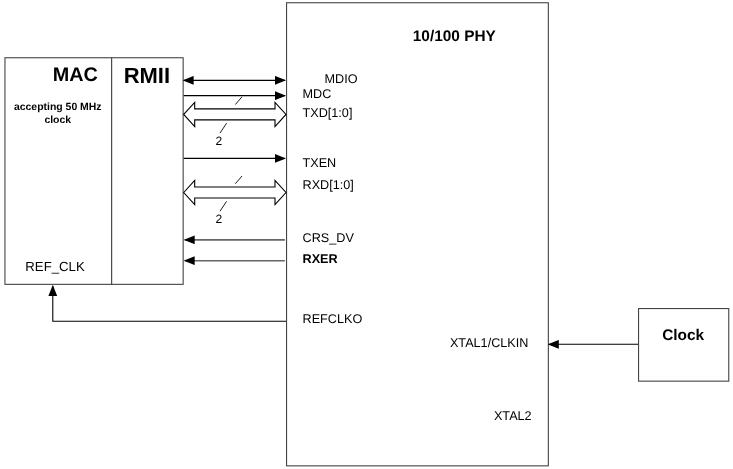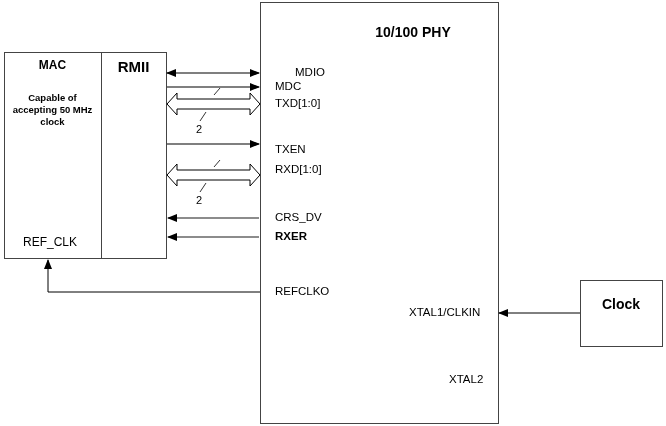--- a/index.html
+++ b/index.html
@@ -46,25 +46,24 @@
 
   <line x1="259" y1="218" x2="168" y2="218" stroke="#666" stroke-width="1.5" marker-end="url(#ah)"></line>
 
   <line x1="259" y1="237" x2="168" y2="237" stroke="#666" stroke-width="1.5" marker-end="url(#ah)"></line>
 
   <polyline points="260,292 48,292 48,260" fill="none" stroke="#000" stroke-width="1" marker-end="url(#ah)"></polyline>
 
   <line x1="580" y1="313" x2="499" y2="313" stroke="#000" stroke-width="1" marker-end="url(#ah)"></line>
 </svg>
 
-<div class="title center" style="left:4px; width:97px; top:59px; font-size:12px;">MAC</div>
-<div class="title center" style="left:101px; width:65px; top:59px; font-size:15px;">RMII</div>
+<div class="title center" style="left:20px; width:97px; top:59px; font-size:18px;">MAC</div>
+<div class="title center" style="left:101px; width:65px; top:59px; font-size:20px;">RMII</div>
 
 <div class="title center" style="left:4px; width:97px; top:92px; font-size:9.5px; line-height:12px;">
-  <div>Capable of</div>
   <div>accepting 50 MHz</div>
   <div>clock</div>
 </div>
 
 <div class="lbl" style="left:23px; top:236px; font-size:12px;">REF_CLK</div>
 
 <div class="title center" style="left:260px; width:238px; top:25px; font-size:14px;margin-left:34px;">10/100 PHY</div>
 
 <div class="title center" style="left:580px; width:82px; top:296px; font-size:14px; line-height:17px;">
   <div>Clock</div>

